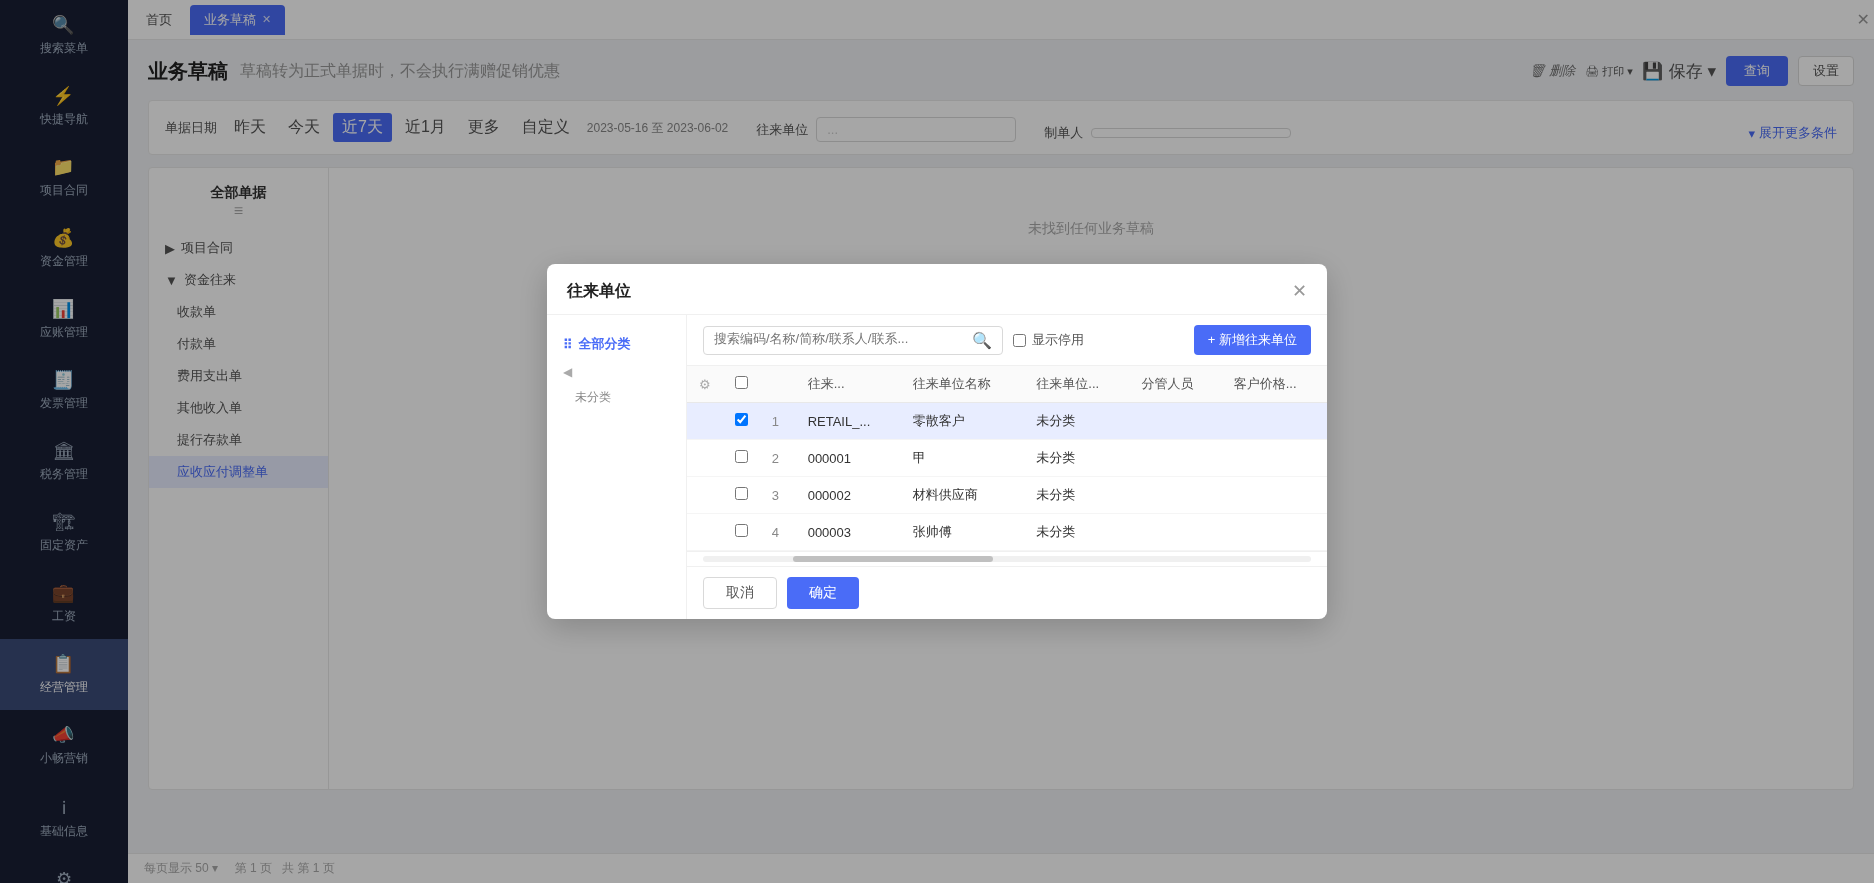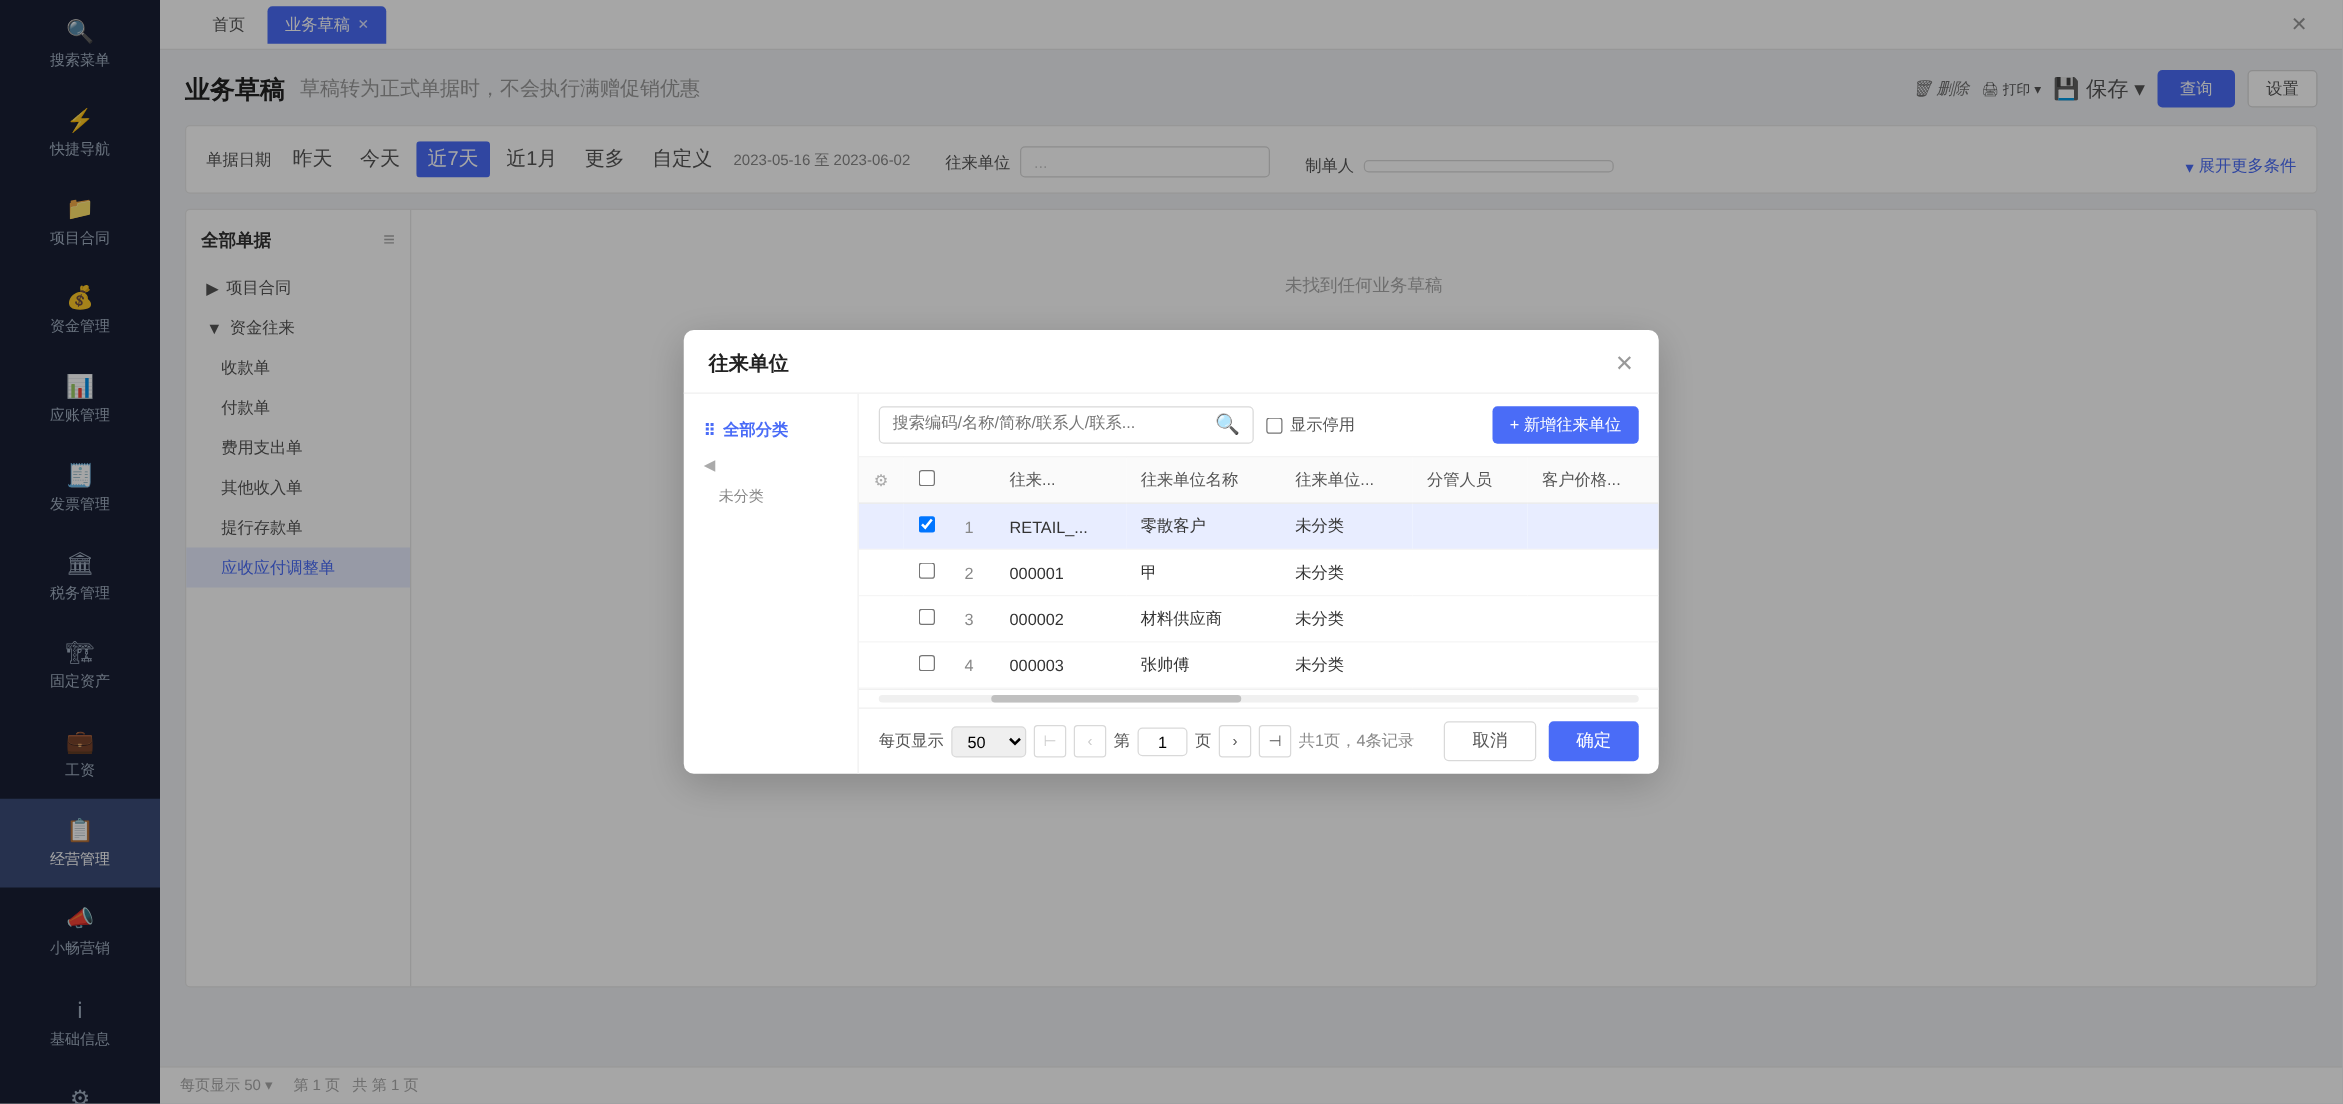--- a/index.html
+++ b/index.html
@@ -36,21 +36,21 @@
       overflow: hidden;
     }
 
     
     .tab-bar {
       background: #fff;
       border-bottom: 1px solid #e8e8e8;
       display: flex;
       align-items: center;
       height: 40px;
-      padding: 0 28px;
+      padding: 0 4px;
       gap: 4px;
       flex-shrink: 0;
     }
     .tab {
       padding: 6px 14px;
       font-size: 13px;
       color: #555;
       cursor: pointer;
       border-radius: 4px 4px 0 0;
     }
@@ -153,20 +153,21 @@
     }
     .left-nav-header {
       display: flex;
       align-items: center;
       justify-content: space-between;
       padding: 4px 12px;
       font-size: 14px;
       font-weight: bold;
       color: #333;
       margin-bottom: 8px;
+      flex-direction: column;
     }
     .nav-item {
       padding: 7px 16px;
       font-size: 13px;
       color: #555;
       cursor: pointer;
       display: flex;
       align-items: center;
       gap: 6px;
     }
@@ -653,36 +654,20 @@
           </table>
         </div>
 
         <div class="scrollbar-area">
           <div class="scrollbar-track">
             <div class="scrollbar-thumb"></div>
           </div>
         </div>
 
         <div class="modal-footer">
-          <div class="pagination">
-            <span class="page-size-label">每页显示</span>
-            <select class="page-size-select">
-              <option>50</option>
-              <option>20</option>
-              <option>100</option>
-            </select>
-            <div class="page-nav-btn disabled">⊢</div>
-            <div class="page-nav-btn disabled">‹</div>
-            <span style="font-size:13px;color:#555;">第</span>
-            <input class="page-input" value="1" style="">
-            <span style="font-size:13px;color:#555;">页</span>
-            <div class="page-nav-btn">›</div>
-            <div class="page-nav-btn">⊣</div>
-            <span class="page-total">共1页，4条记录</span>
-          </div>
           <div class="modal-actions">
             <button class="btn-cancel">取消</button>
             <button class="btn-confirm">确定</button>
           </div>
         </div>
       </div>
     </div>
   </div>
 </div>
 

